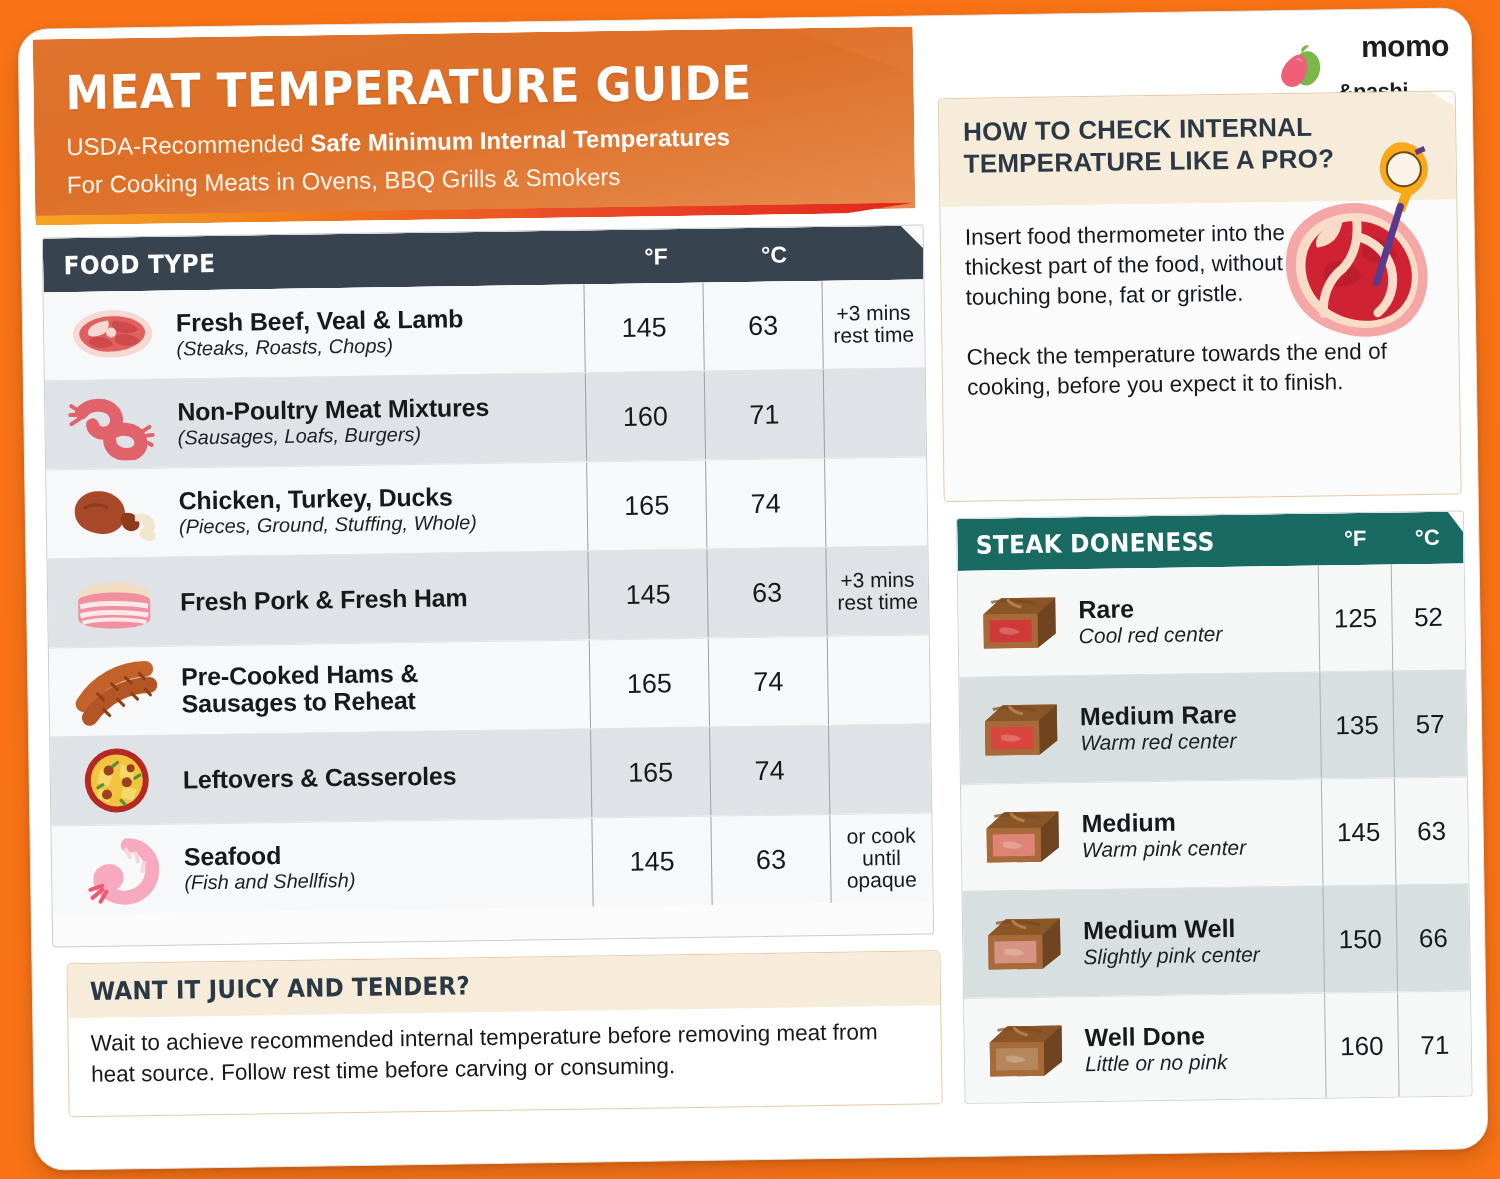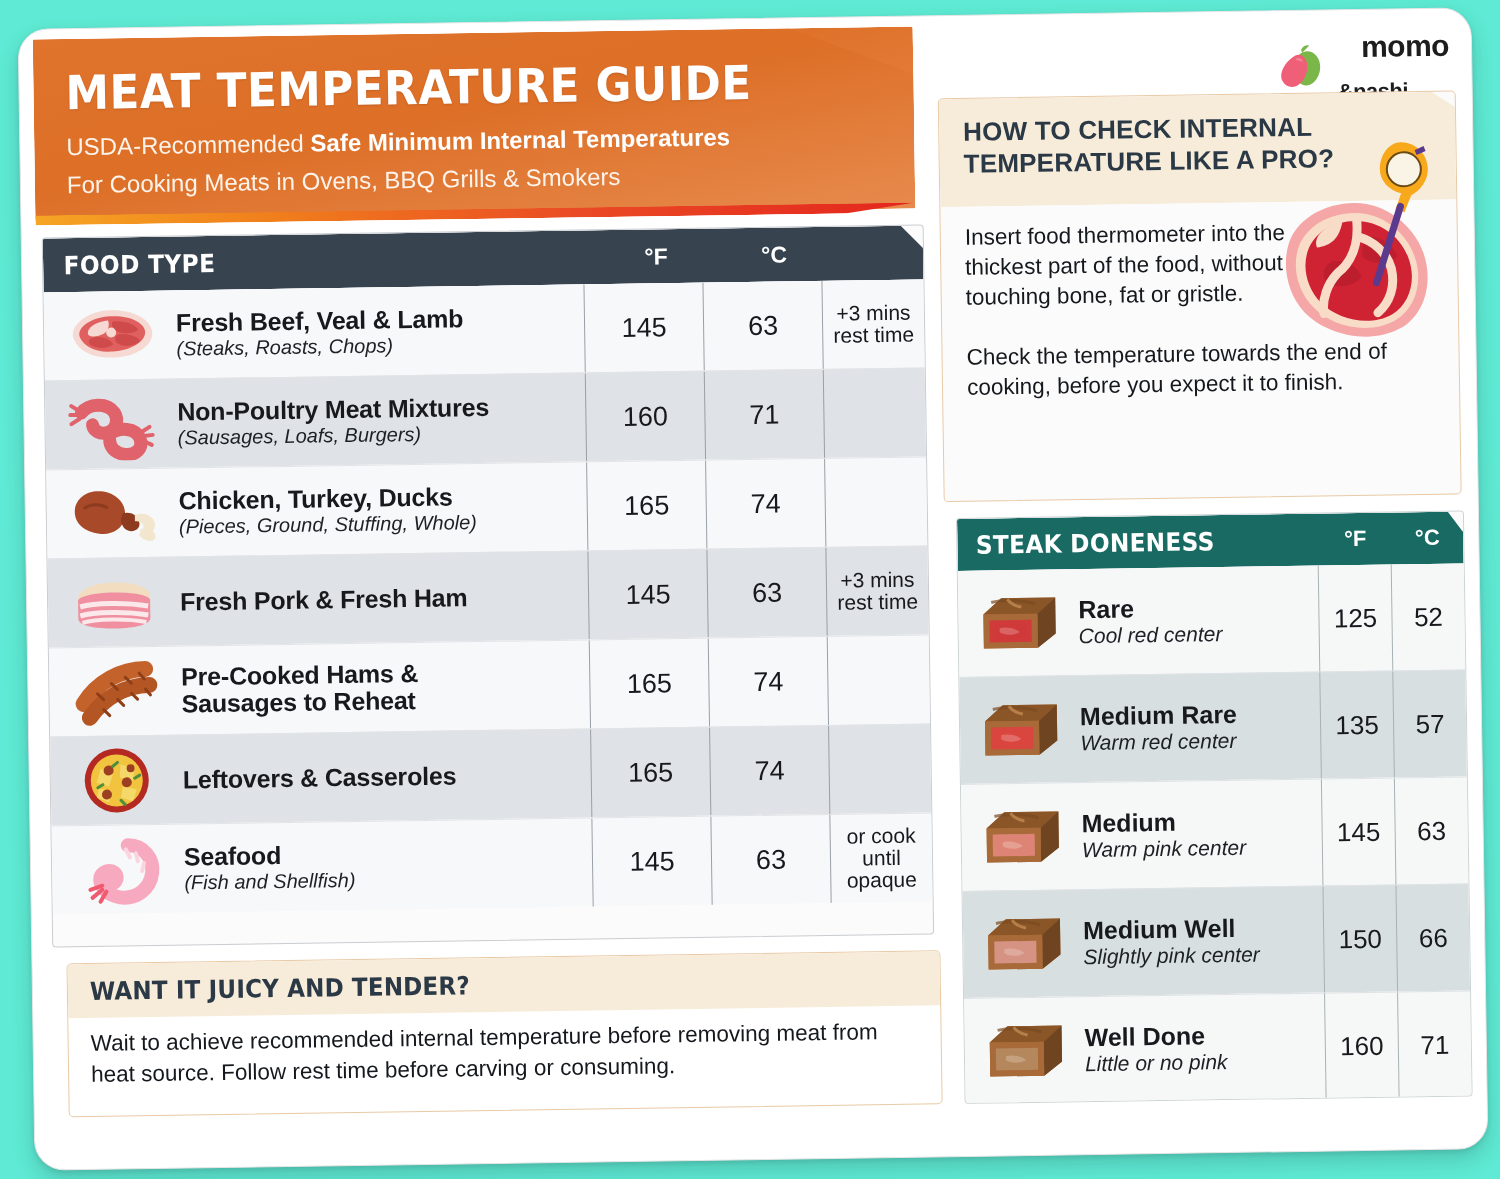--- a/index.html
+++ b/index.html
@@ -5,21 +5,21 @@
   html, body {
     margin: 0; padding: 0;
     width: 1500px; height: 1179px;
     background: #ffffff;
     font-family: "Liberation Sans", sans-serif;
     overflow: hidden;
   }
   #stage {
     position: relative;
     width: 1500px; height: 1179px;
-    background: #5eead4;
+    background: #f97316;
   }
 
   
   .card {
     position: absolute;
     left: 26px; top: 18px;
     width: 1452px; height: 1140px;
     background: #ffffff;
     border-radius: 30px;
     transform: rotate(-0.85deg);

